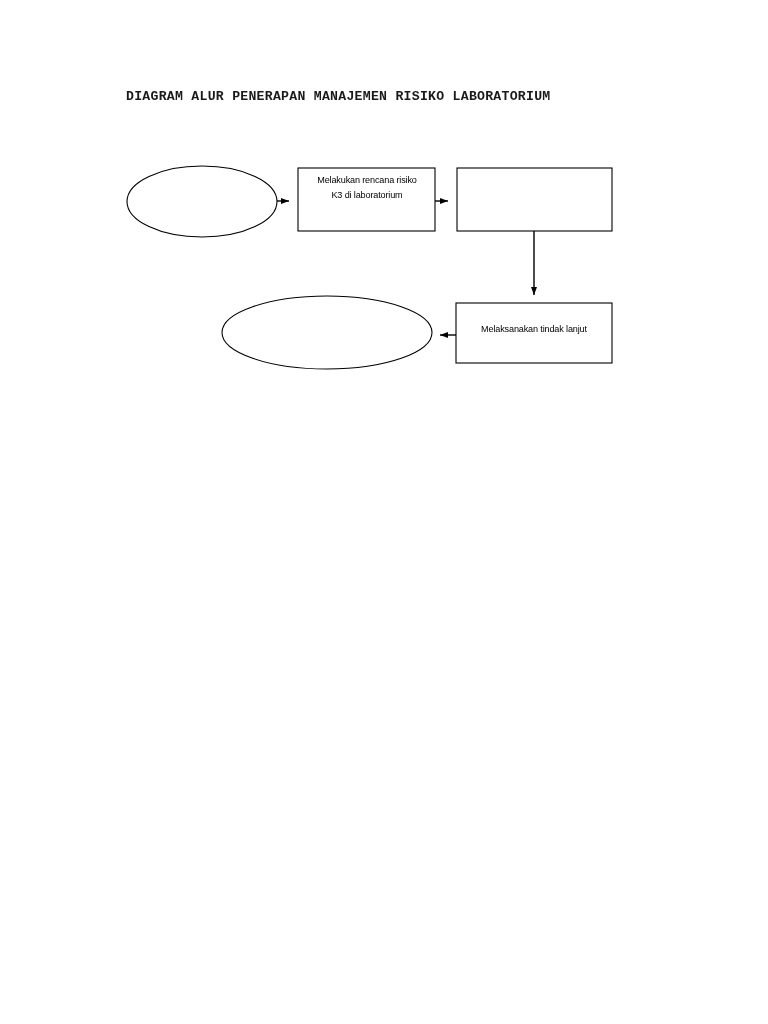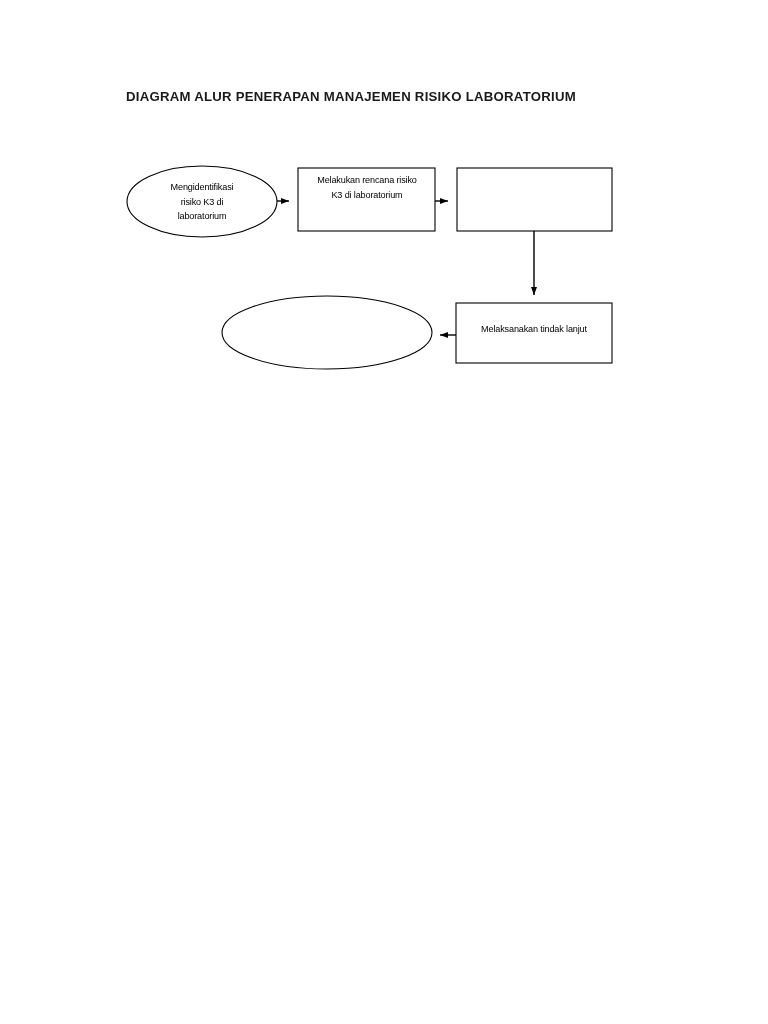--- a/index.html
+++ b/index.html
@@ -20,21 +20,21 @@
     position: absolute;
     inset: 0;
     background: #ffffff;
   }
 
   
   #doc-title {
     position: absolute;
     left: 126px;
     top: 89px;
-    font-family: Liberation Sans, sans-serif;
+    font-family: Liberation Mono, monospace;
     font-weight: bold;
     font-size: 13.2px;
     letter-spacing: 0.25px;
     color: #1a1a1a;
     white-space: nowrap;
   }
 
   
   #flow-canvas {
     position: absolute;
@@ -150,23 +150,20 @@
 
       <line class="connector" x1="277" y1="201" x2="289" y2="201" marker-end="url(#arrow-right)"></line>
 
       <line class="connector" x1="435" y1="201" x2="448" y2="201" marker-end="url(#arrow-right)"></line>
 
       <line class="connector" x1="534" y1="231" x2="534" y2="295" marker-end="url(#arrow-down)"></line>
 
       <line class="connector" x1="456" y1="335" x2="440" y2="335" marker-end="url(#arrow-left)"></line>
     </svg>
 
-    <div class="node-label label-ellipse-1">Mengidentifikasi
-risiko K3 di
-laboratorium</div>
 
     <div class="node-label label-box-2">Melakukan rencana risiko
 K3 di laboratorium</div>
 
 
     <div class="node-label label-box-4">Melaksanakan tindak lanjut</div>
 
   </div>
 
 </div>

